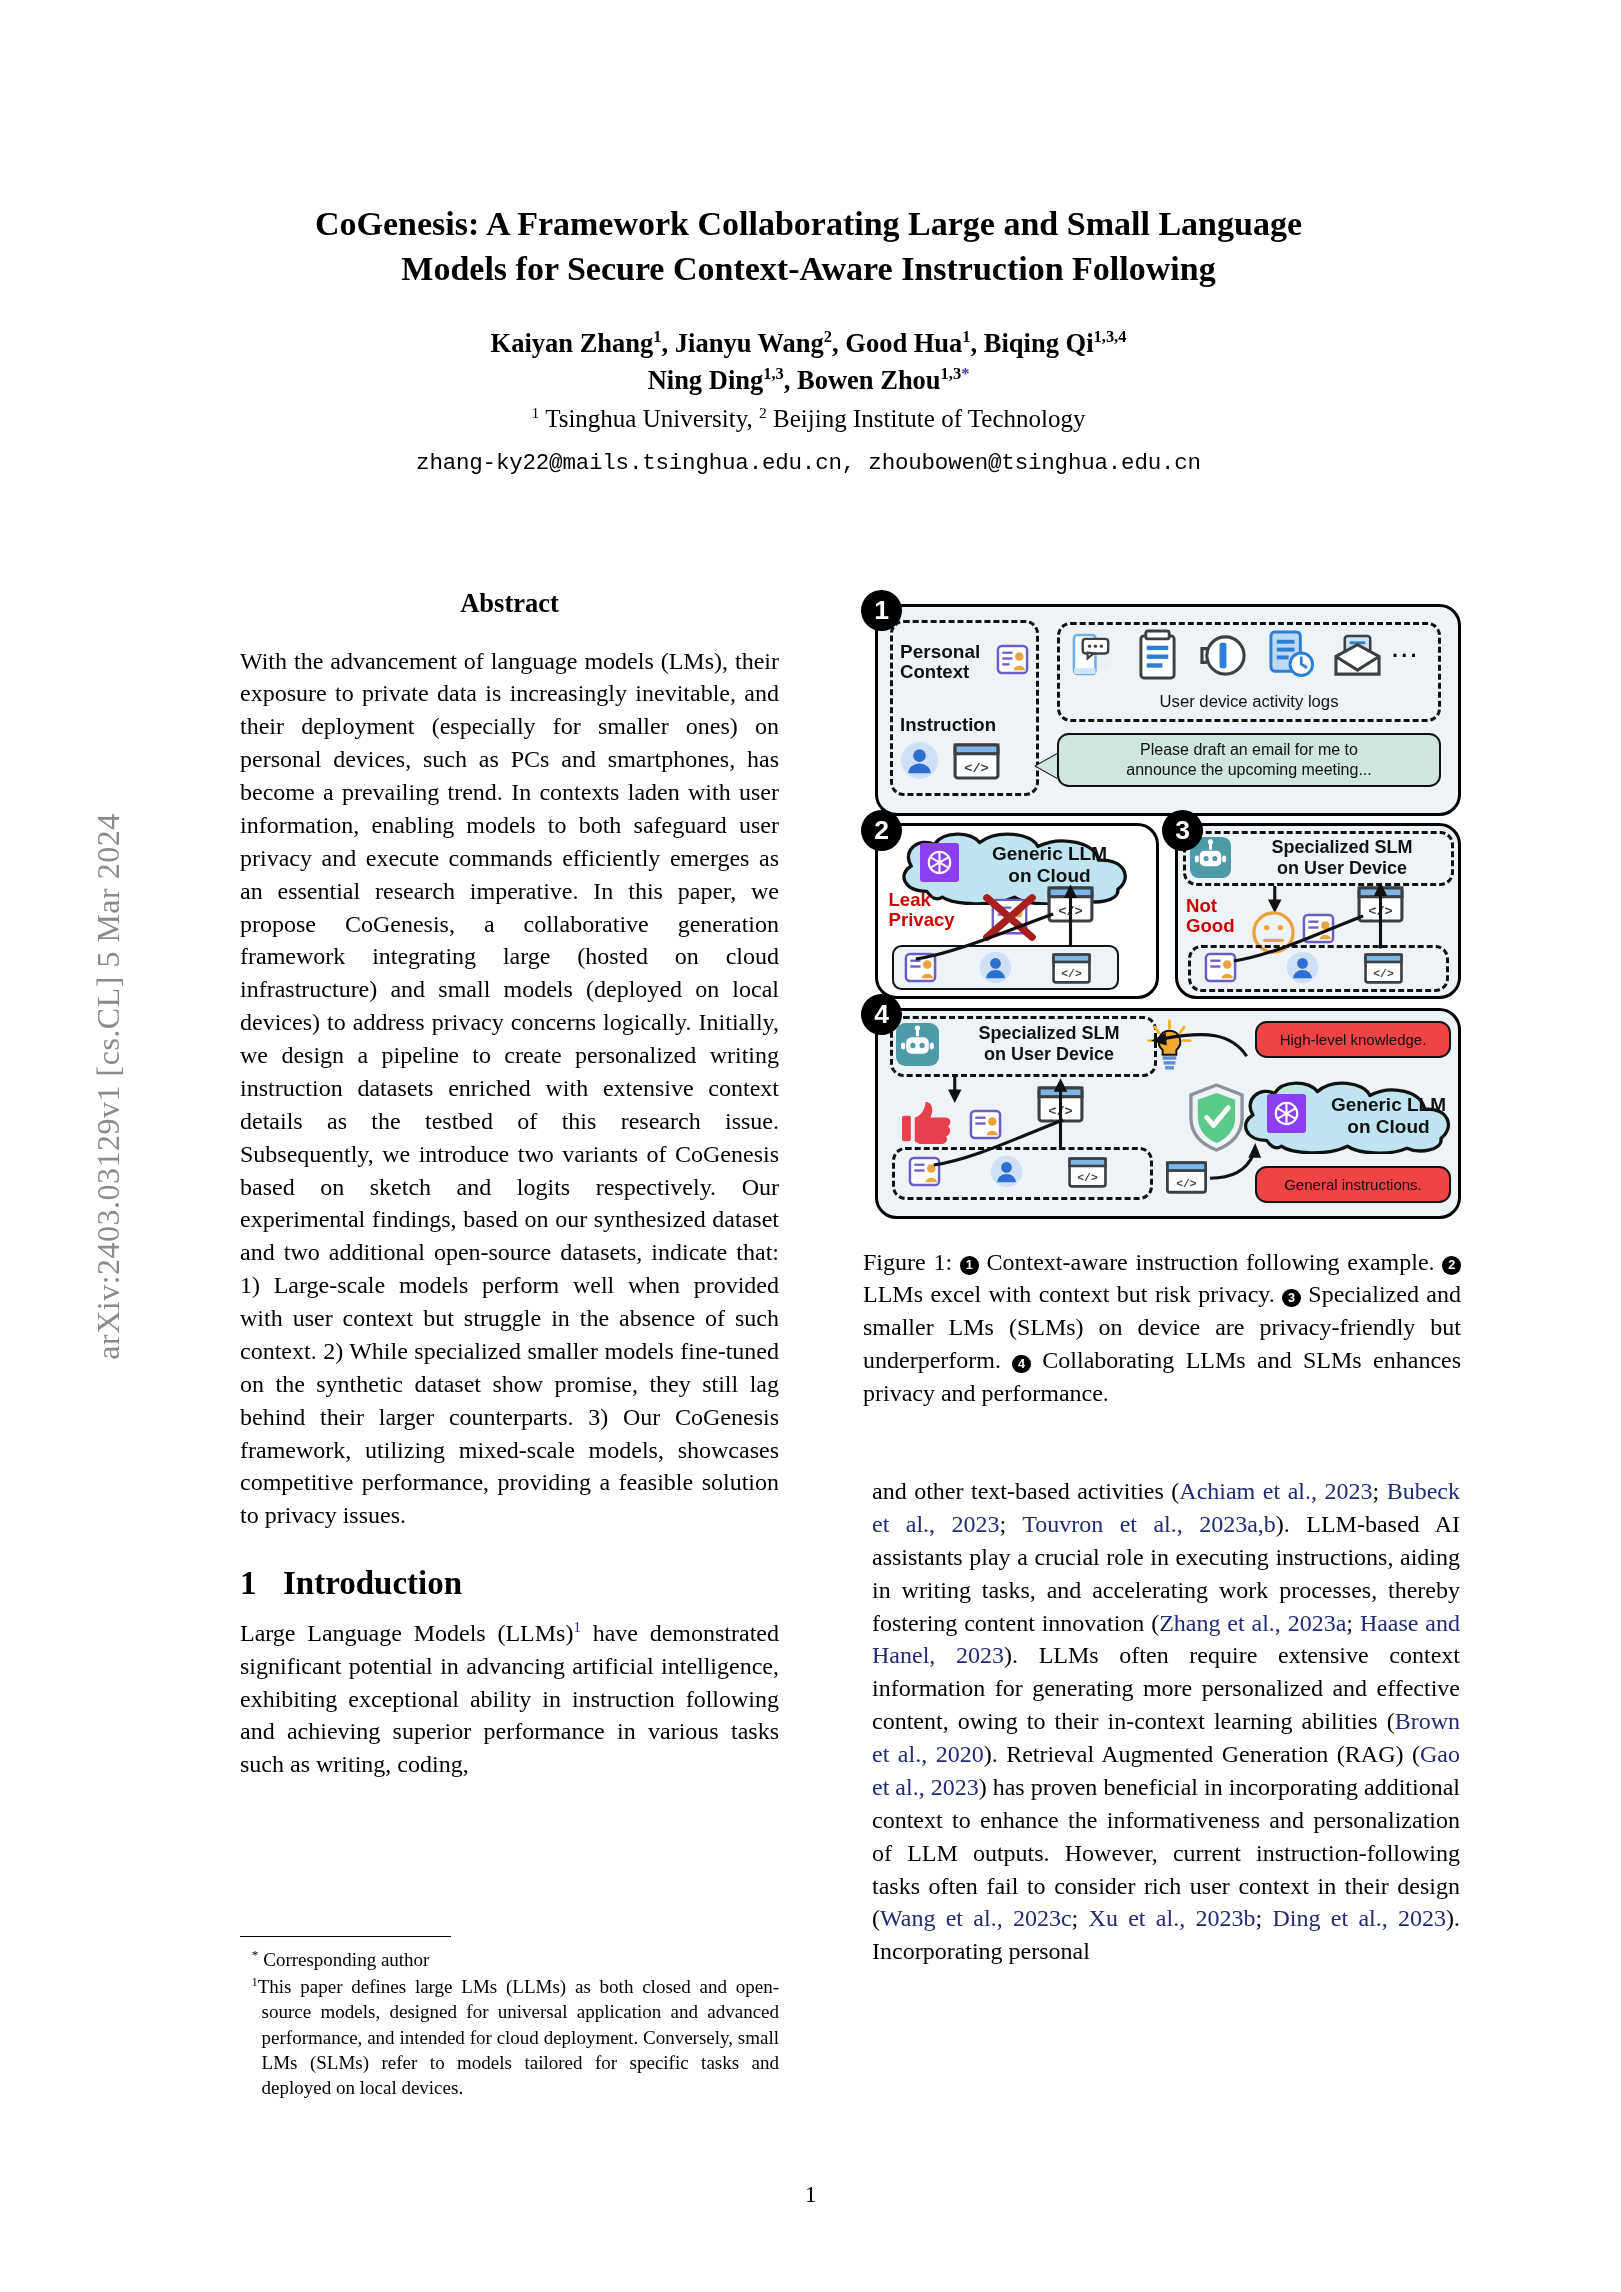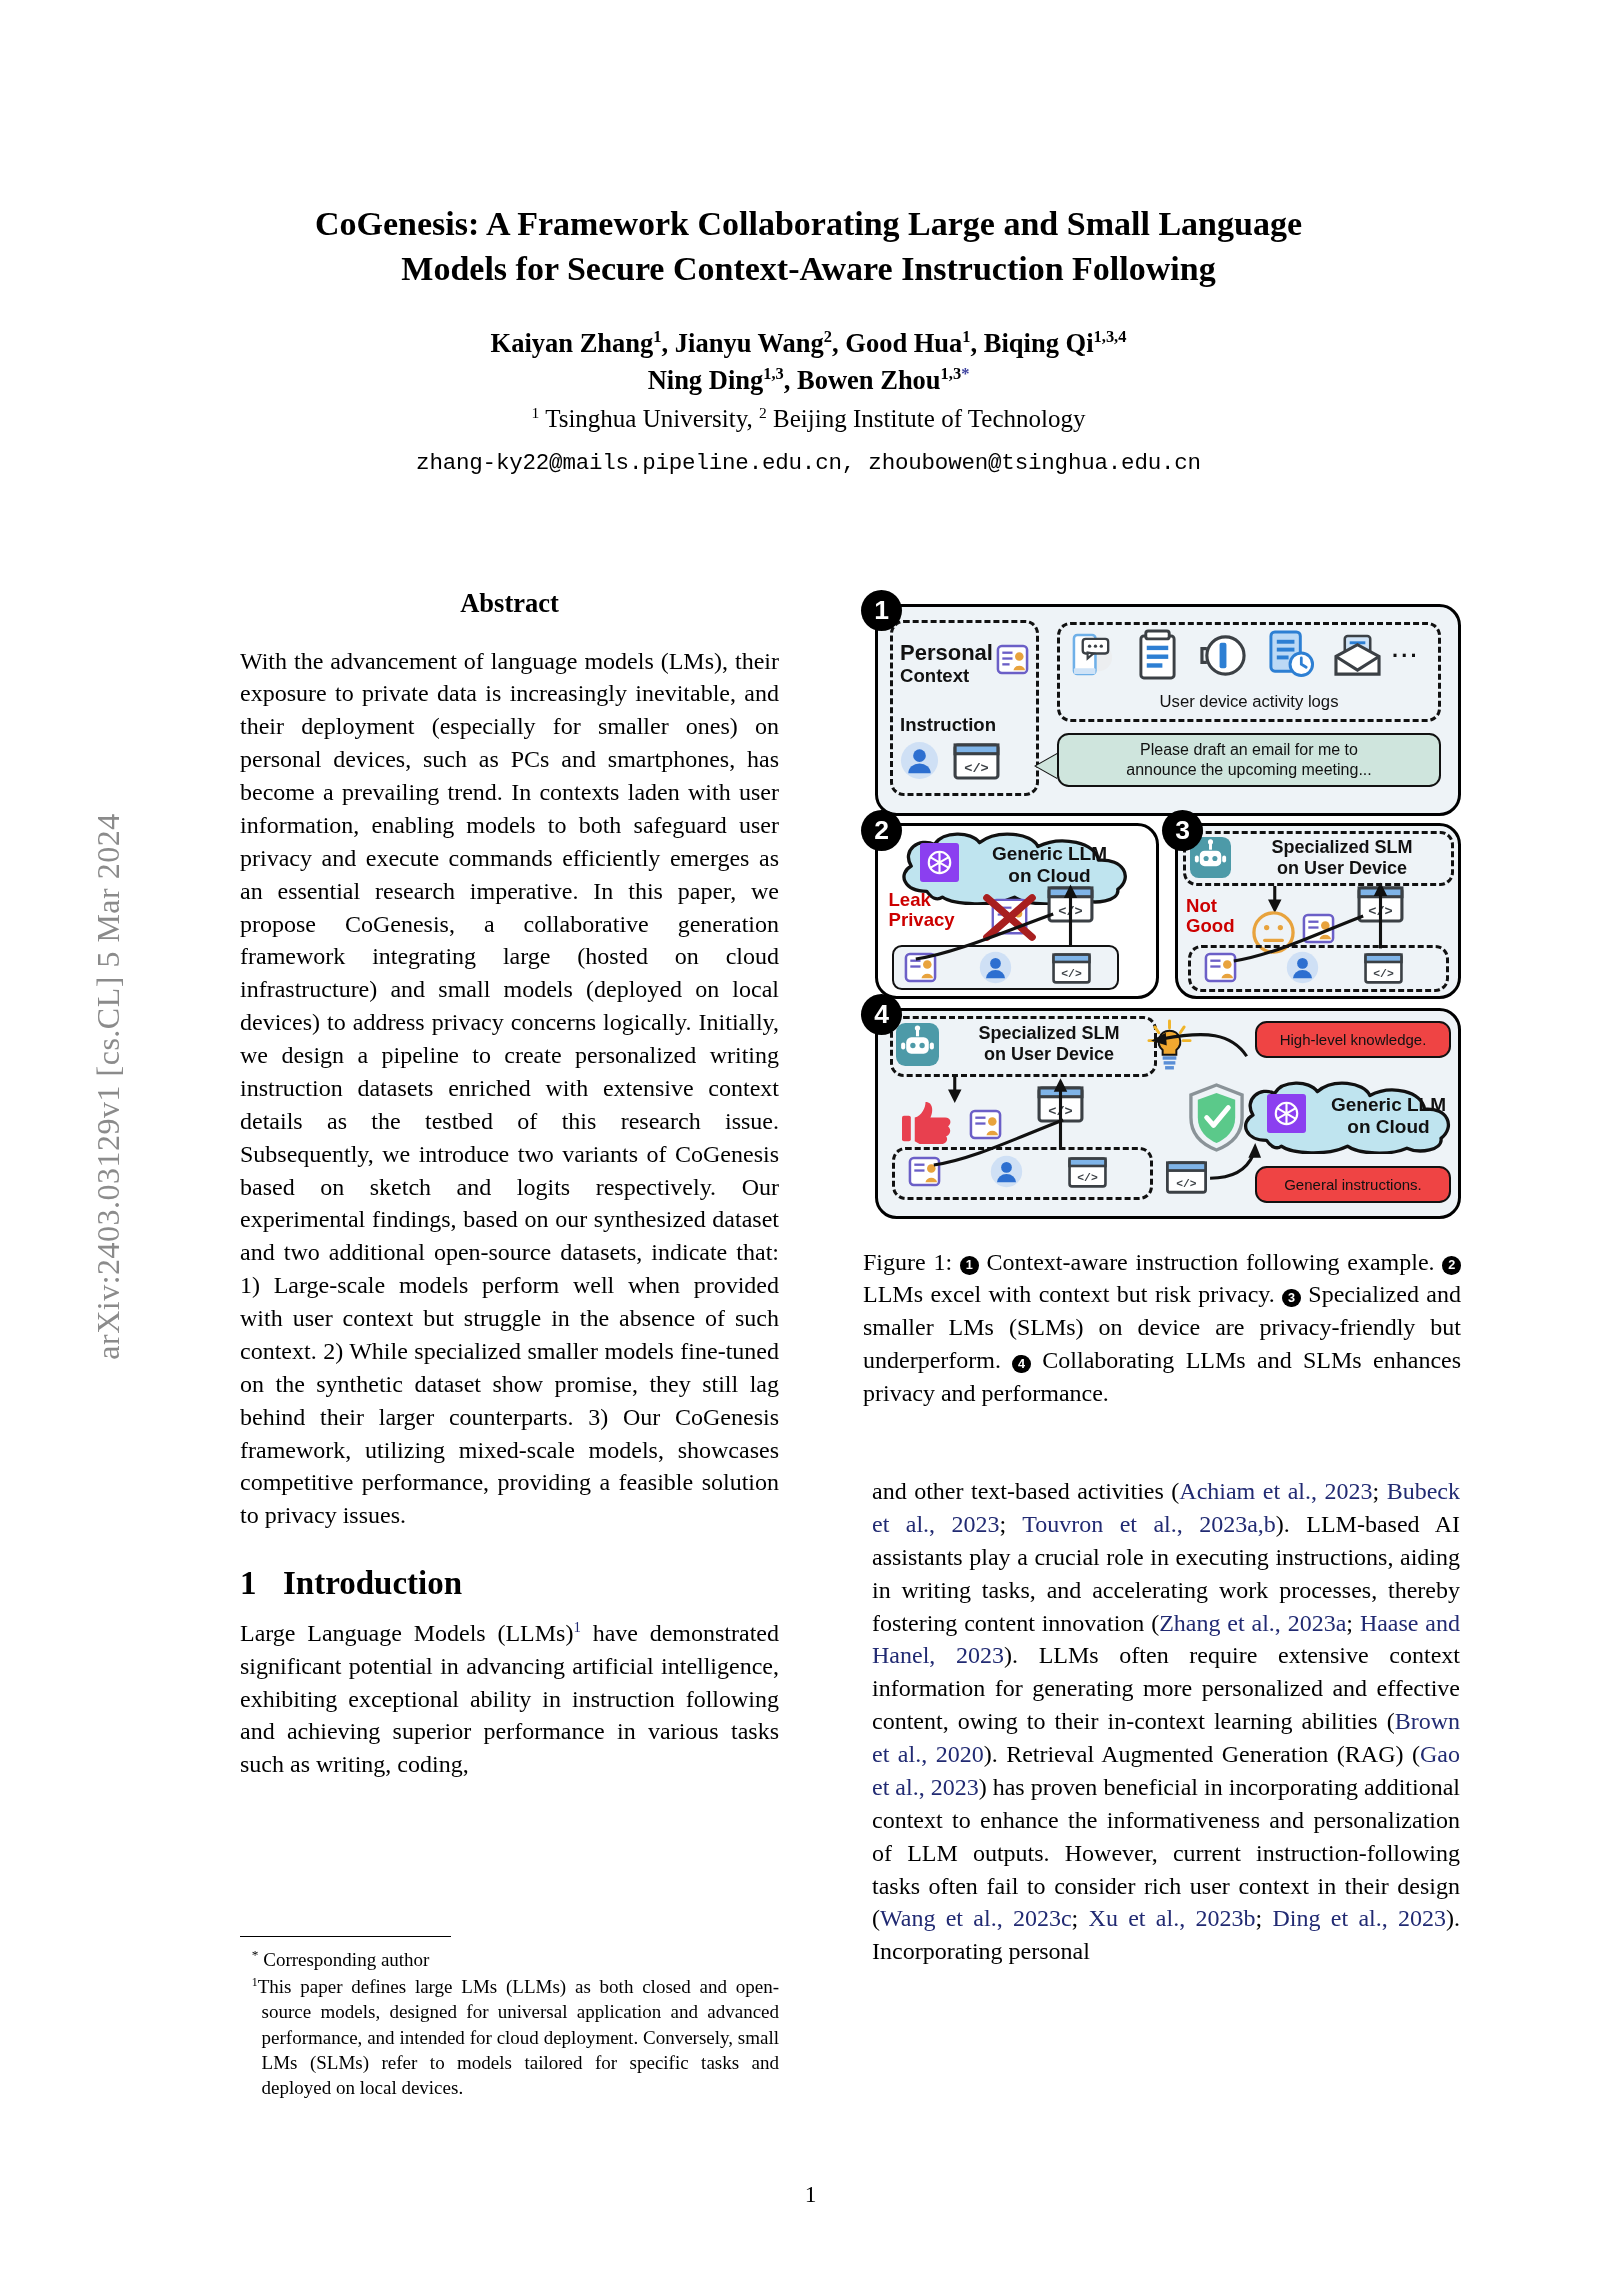--- a/index.html
+++ b/index.html
@@ -159,21 +159,21 @@
 
   <div id="title-block">
     <div id="paper-title">
       <span>CoGenesis: A Framework Collaborating Large and Small Language</span><br>
       <span>Models for Secure Context-Aware Instruction Following</span>
     </div>
 
     <div id="authors-line1"><span>Kaiyan Zhang</span><sup>1</sup>, <span>Jianyu Wang</span><sup>2</sup>, <span>Good Hua</span><sup>1</sup>, <span>Biqing Qi</span><sup>1,3,4</sup></div>
     <div id="authors-line2"><span>Ning Ding</span><sup>1,3</sup>, <span>Bowen Zhou</span><sup>1,3<span style="color:#3b3f9e">*</span></sup></div>
     <div id="affil-line1"><sup>1</sup> <span>Tsinghua University,</span> <sup>2</sup> <span>Beijing Institute of Technology</span></div>
-    <div id="emails">zhang-ky22@mails.pipeline.edu.cn, zhoubowen@tsinghua.edu.cn</div>
+    <div id="emails">zhang-ky22@mails.tsinghua.edu.cn, zhoubowen@tsinghua.edu.cn</div>
   </div>
 
   <div id="col-left">
     <div id="abstract-heading">Abstract</div>
     <p class="body">With the advancement of language models (LMs), their exposure to private data is increasingly inevitable, and their deployment (especially for smaller ones) on personal devices, such as PCs and smartphones, has become a prevailing trend. In contexts laden with user information, enabling models to both safeguard user privacy and execute commands efficiently emerges as an essential research imperative. In this paper, we propose CoGenesis, a collaborative generation framework integrating large (hosted on cloud infrastructure) and small models (deployed on local devices) to address privacy concerns logically. Initially, we design a pipeline to create personalized writing instruction datasets enriched with extensive context details as the testbed of this research issue. Subsequently, we introduce two variants of CoGenesis based on sketch and logits respectively. Our experimental findings, based on our synthesized dataset and two additional open-source datasets, indicate that: 1) Large-scale models perform well when provided with user context but struggle in the absence of such context. 2) While specialized smaller models fine-tuned on the synthetic dataset show promise, they still lag behind their larger counterparts. 3) Our CoGenesis framework, utilizing mixed-scale models, showcases competitive performance, providing a feasible solution to privacy issues.</p>
 
     <div class="section-heading">
       <span class="num">1</span><span>Introduction</span>
     </div>
     <p class="body" id="intro-para">Large Language Models (LLMs)<sup style="color:#212a72">1</sup> have demonstrated significant potential in advancing artificial intelligence, exhibiting exceptional ability in instruction following and achieving superior performance in various tasks such as writing, coding,</p>
@@ -194,21 +194,21 @@
 
     <div id="figure-img">
 
       <div class="panel" id="panel-1"></div>
       <div class="badge" id="badge-1">1</div>
 
       <div class="dashed" id="p1-left-dash"></div>
       <div class="dashed" id="p1-logs-dash"></div>
 
       <div id="p1-ctx-label" class="lbl">
-        <div style="font-size:22px;">Personal</div>
+        <div style="font-size:19px;">Personal</div>
         <div style="font-size:18.6px;">Context</div>
       </div>
 
       <svg style="position:absolute;left:133px;top:47px;" width="33" height="33" viewBox="0 0 34 34">
         <rect x="2" y="3" width="30" height="28" rx="4" fill="#fff" stroke="#6b5fc7" stroke-width="2.6"></rect>
         <line x1="6.5" y1="10" x2="17" y2="10" stroke="#6b5fc7" stroke-width="2.4"></line>
         <line x1="6.5" y1="16" x2="17" y2="16" stroke="#6b5fc7" stroke-width="2.4"></line>
         <line x1="6.5" y1="22" x2="14" y2="22" stroke="#6b5fc7" stroke-width="2.4"></line>
         <circle cx="24" cy="14" r="4.4" fill="#e8a33d"></circle>
         <path d="M18 28 a6.2 6.2 0 0 1 12 0 z" fill="#e8a33d"></path>

